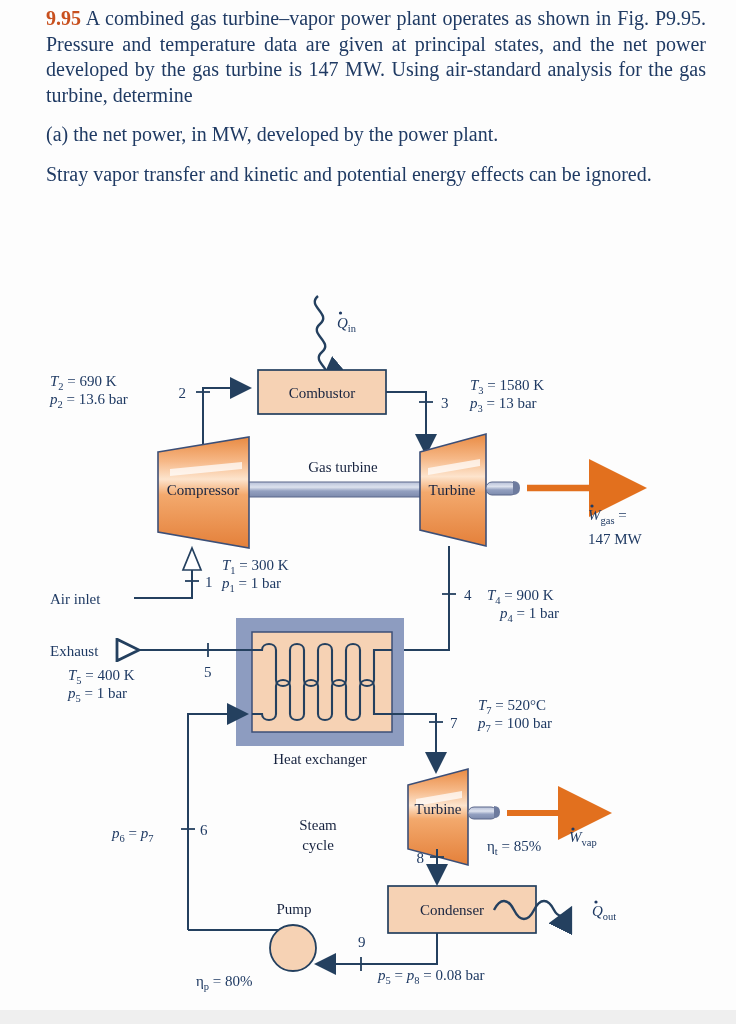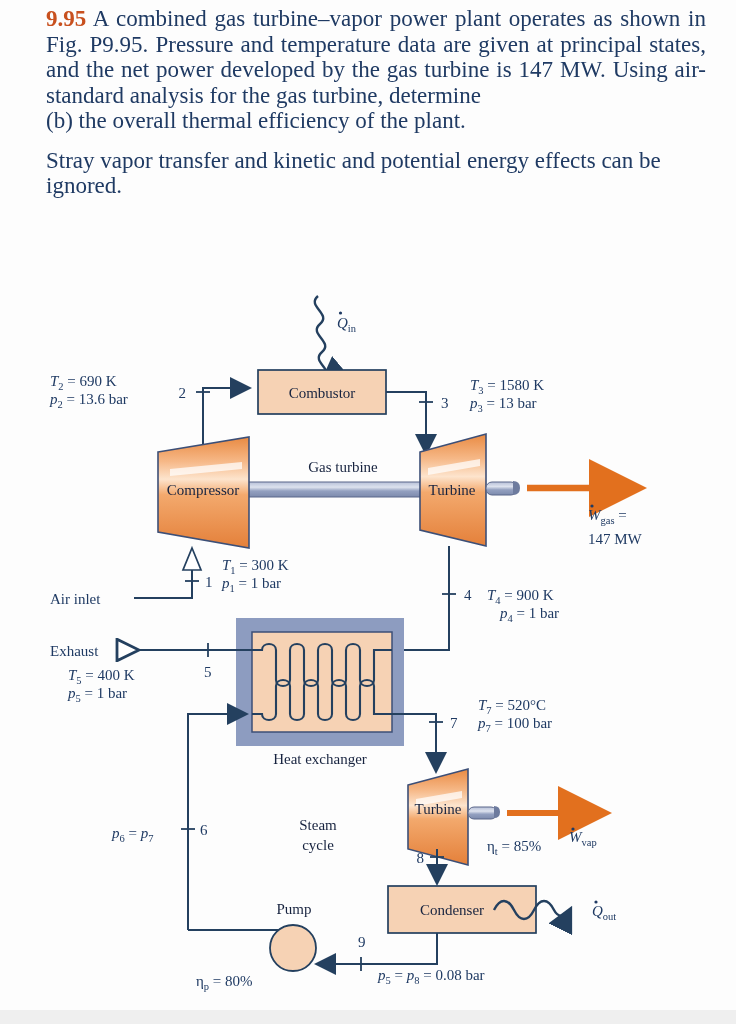--- a/index.html
+++ b/index.html
@@ -8,21 +8,21 @@
     font-family:"Liberation Serif","DejaVu Serif",serif;
     color:#1f3a63;
     position:relative;
     overflow:hidden;
   }
   #page{position:relative;width:736px;height:1024px;background:#fdfdfd;}
 
   
   .problem{
     position:absolute;left:46px;top:6px;width:660px;
-    font-size:23px;line-height:25.5px;color:#1f3a63;
+    font-size:20px;line-height:25.5px;color:#1f3a63;
   }
   .pnum{color:#c8501e;font-weight:bold;}
   .ptext{display:inline;}
   .para{margin-top:14px;}
   .para-ab{margin-top:14px;}
   .body1{text-align:justify;text-align-last:left;}
 
   
   #diagram{position:absolute;left:0;top:282px;width:626px;height:742px;}
   svg{display:block;}
@@ -36,21 +36,21 @@
 </head>
 <body>
 
 <div id="page">
 
   <div class="problem">
     <div class="body1">
       <span class="pnum">9.95</span>
       <span class="ptext">A combined gas turbine–vapor power plant operates as shown in Fig. P9.95. Pressure and temperature data are given at principal states, and the net power developed by the gas turbine is 147 MW. Using air-standard analysis for the gas turbine, determine</span>
     </div>
-    <div>(b) the overall thermal efficiency of the plant.</div>
+    <div class="para-ab">(a) the net power, in MW, developed by the power plant.</div>
     <div class="para">Stray vapor transfer and kinetic and potential energy effects can be ignored.</div>
   </div>
 
   <div id="diagram">
     <svg width="736" height="742" viewBox="0 0 736 742" xmlns="http://www.w3.org/2000/svg">
       <defs>
         <linearGradient id="gradComp" x1="0" y1="0" x2="0" y2="1">
           <stop offset="0%" stop-color="#e98a42"></stop>
           <stop offset="22%" stop-color="#f6b887"></stop>
           <stop offset="38%" stop-color="#fde4cd"></stop>

